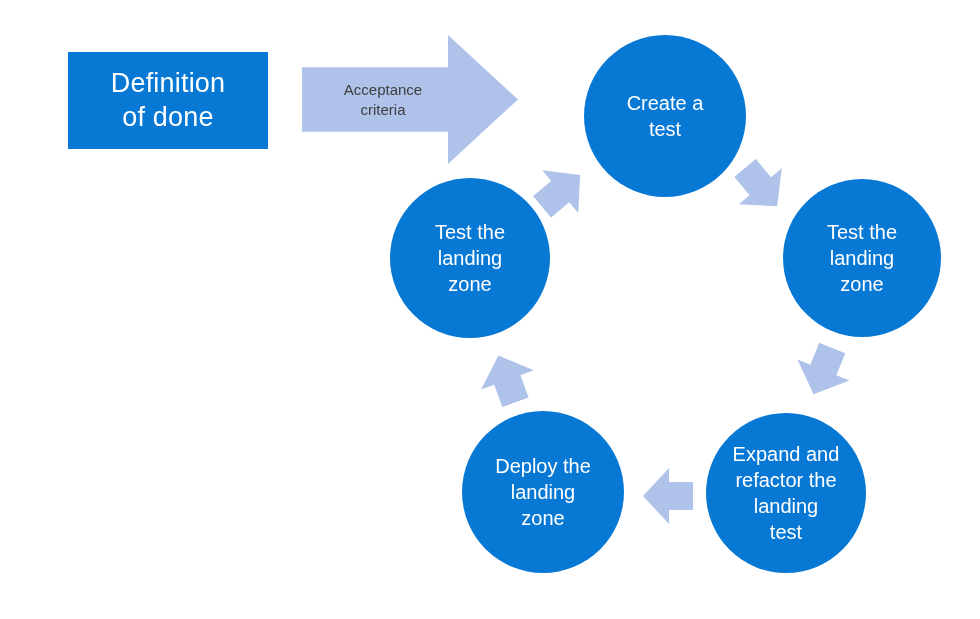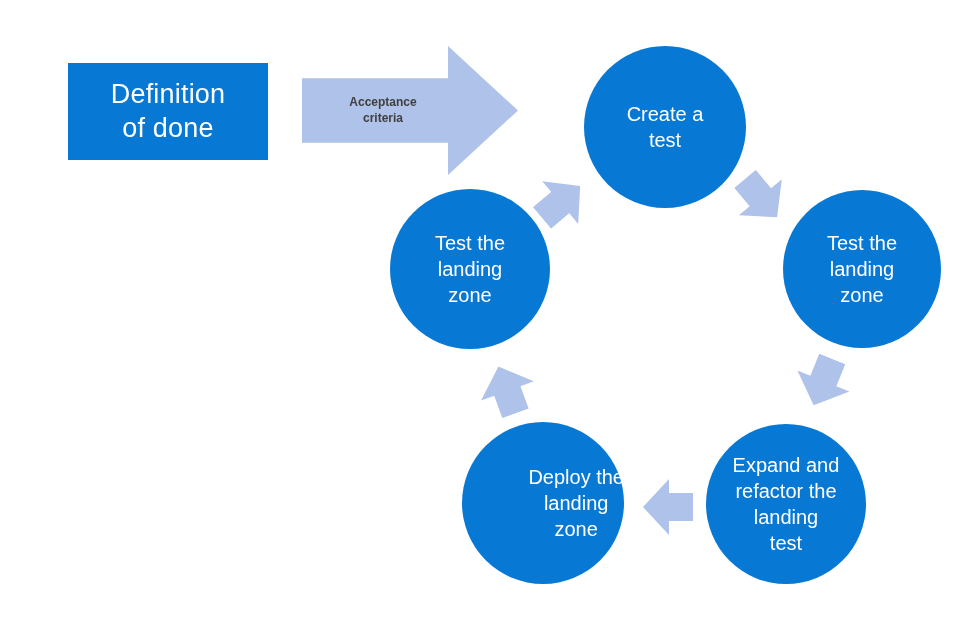--- a/index.html
+++ b/index.html
@@ -3,21 +3,21 @@
 <meta charset="utf-8">
 <style>
   :root{
     --blue:#0778d4;
     --light:#afc2e9;
     --text-dark:#3f3f3f;
   }
   *{margin:0;padding:0;box-sizing:border-box;}
   html,body{width:980px;height:619px;background:#ffffff;overflow:hidden;}
   body{font-family:"Liberation Sans", sans-serif;position:relative;}
-  .canvas{position:absolute;left:0;top:13px;width:980px;height:521px;}
+  .canvas{position:absolute;left:0;top:2px;width:980px;height:521px;}
 
   
   .def-box{
     position:absolute;left:68px;top:50px;width:200px;height:97px;
     background:var(--blue);
     display:flex;align-items:center;justify-content:center;
   }
   .def-box span{
     color:#ffffff;font-size:27px;line-height:1.25;text-align:center;
     white-space:pre-line;letter-spacing:.2px;
@@ -26,36 +26,36 @@
   
   .acc-arrow{
     position:absolute;left:302px;top:33px;width:216px;height:129px;
     background:var(--light);
     -webkit-clip-path:polygon(0% 25%,67.6% 25%,67.6% 0%,100% 50%,67.6% 100%,67.6% 75%,0% 75%);
     clip-path:polygon(0% 25%,67.6% 25%,67.6% 0%,100% 50%,67.6% 100%,67.6% 75%,0% 75%);
   }
   .acc-label{
     position:absolute;left:304px;top:65px;width:158px;height:65px;
     display:flex;align-items:center;justify-content:center;text-align:center;
-    color:var(--text-dark);font-size:12px;font-weight:bold;line-height:1.3;
+    color:var(--text-dark);font-size:15px;font-weight:normal;line-height:1.3;
     white-space:pre-line;
   }
 
   
   .circle{
     position:absolute;border-radius:50%;background:var(--blue);
     display:flex;align-items:center;justify-content:center;text-align:center;
   }
   .circle span{
     color:#ffffff;font-size:20px;line-height:1.3;white-space:pre-line;
   }
   .c-top{left:584px;top:33px;width:162px;height:162px;}
   .c-right{left:783px;top:177px;width:158px;height:158px;}
   .c-expand{left:706px;top:411px;width:160px;height:160px;}
-  .c-deploy{left:462px;top:409px;width:162px;height:162px;justify-content:flex-end;}
+  .c-deploy{left:462px;top:409px;width:162px;height:162px;}
   .c-left{left:390px;top:176px;width:160px;height:160px;}
 
   
   .cyc-arrow{
     position:absolute;width:50px;height:56px;background:var(--light);
     -webkit-clip-path:polygon(0% 25%,48% 25%,48% 0%,100% 50%,48% 100%,48% 75%,0% 75%);
     clip-path:polygon(0% 25%,48% 25%,48% 0%,100% 50%,48% 100%,48% 75%,0% 75%);
   }
   .a1{left:536px;top:161px;transform:rotate(-40deg);}
   .a2{left:736px;top:157px;transform:rotate(50deg);}

